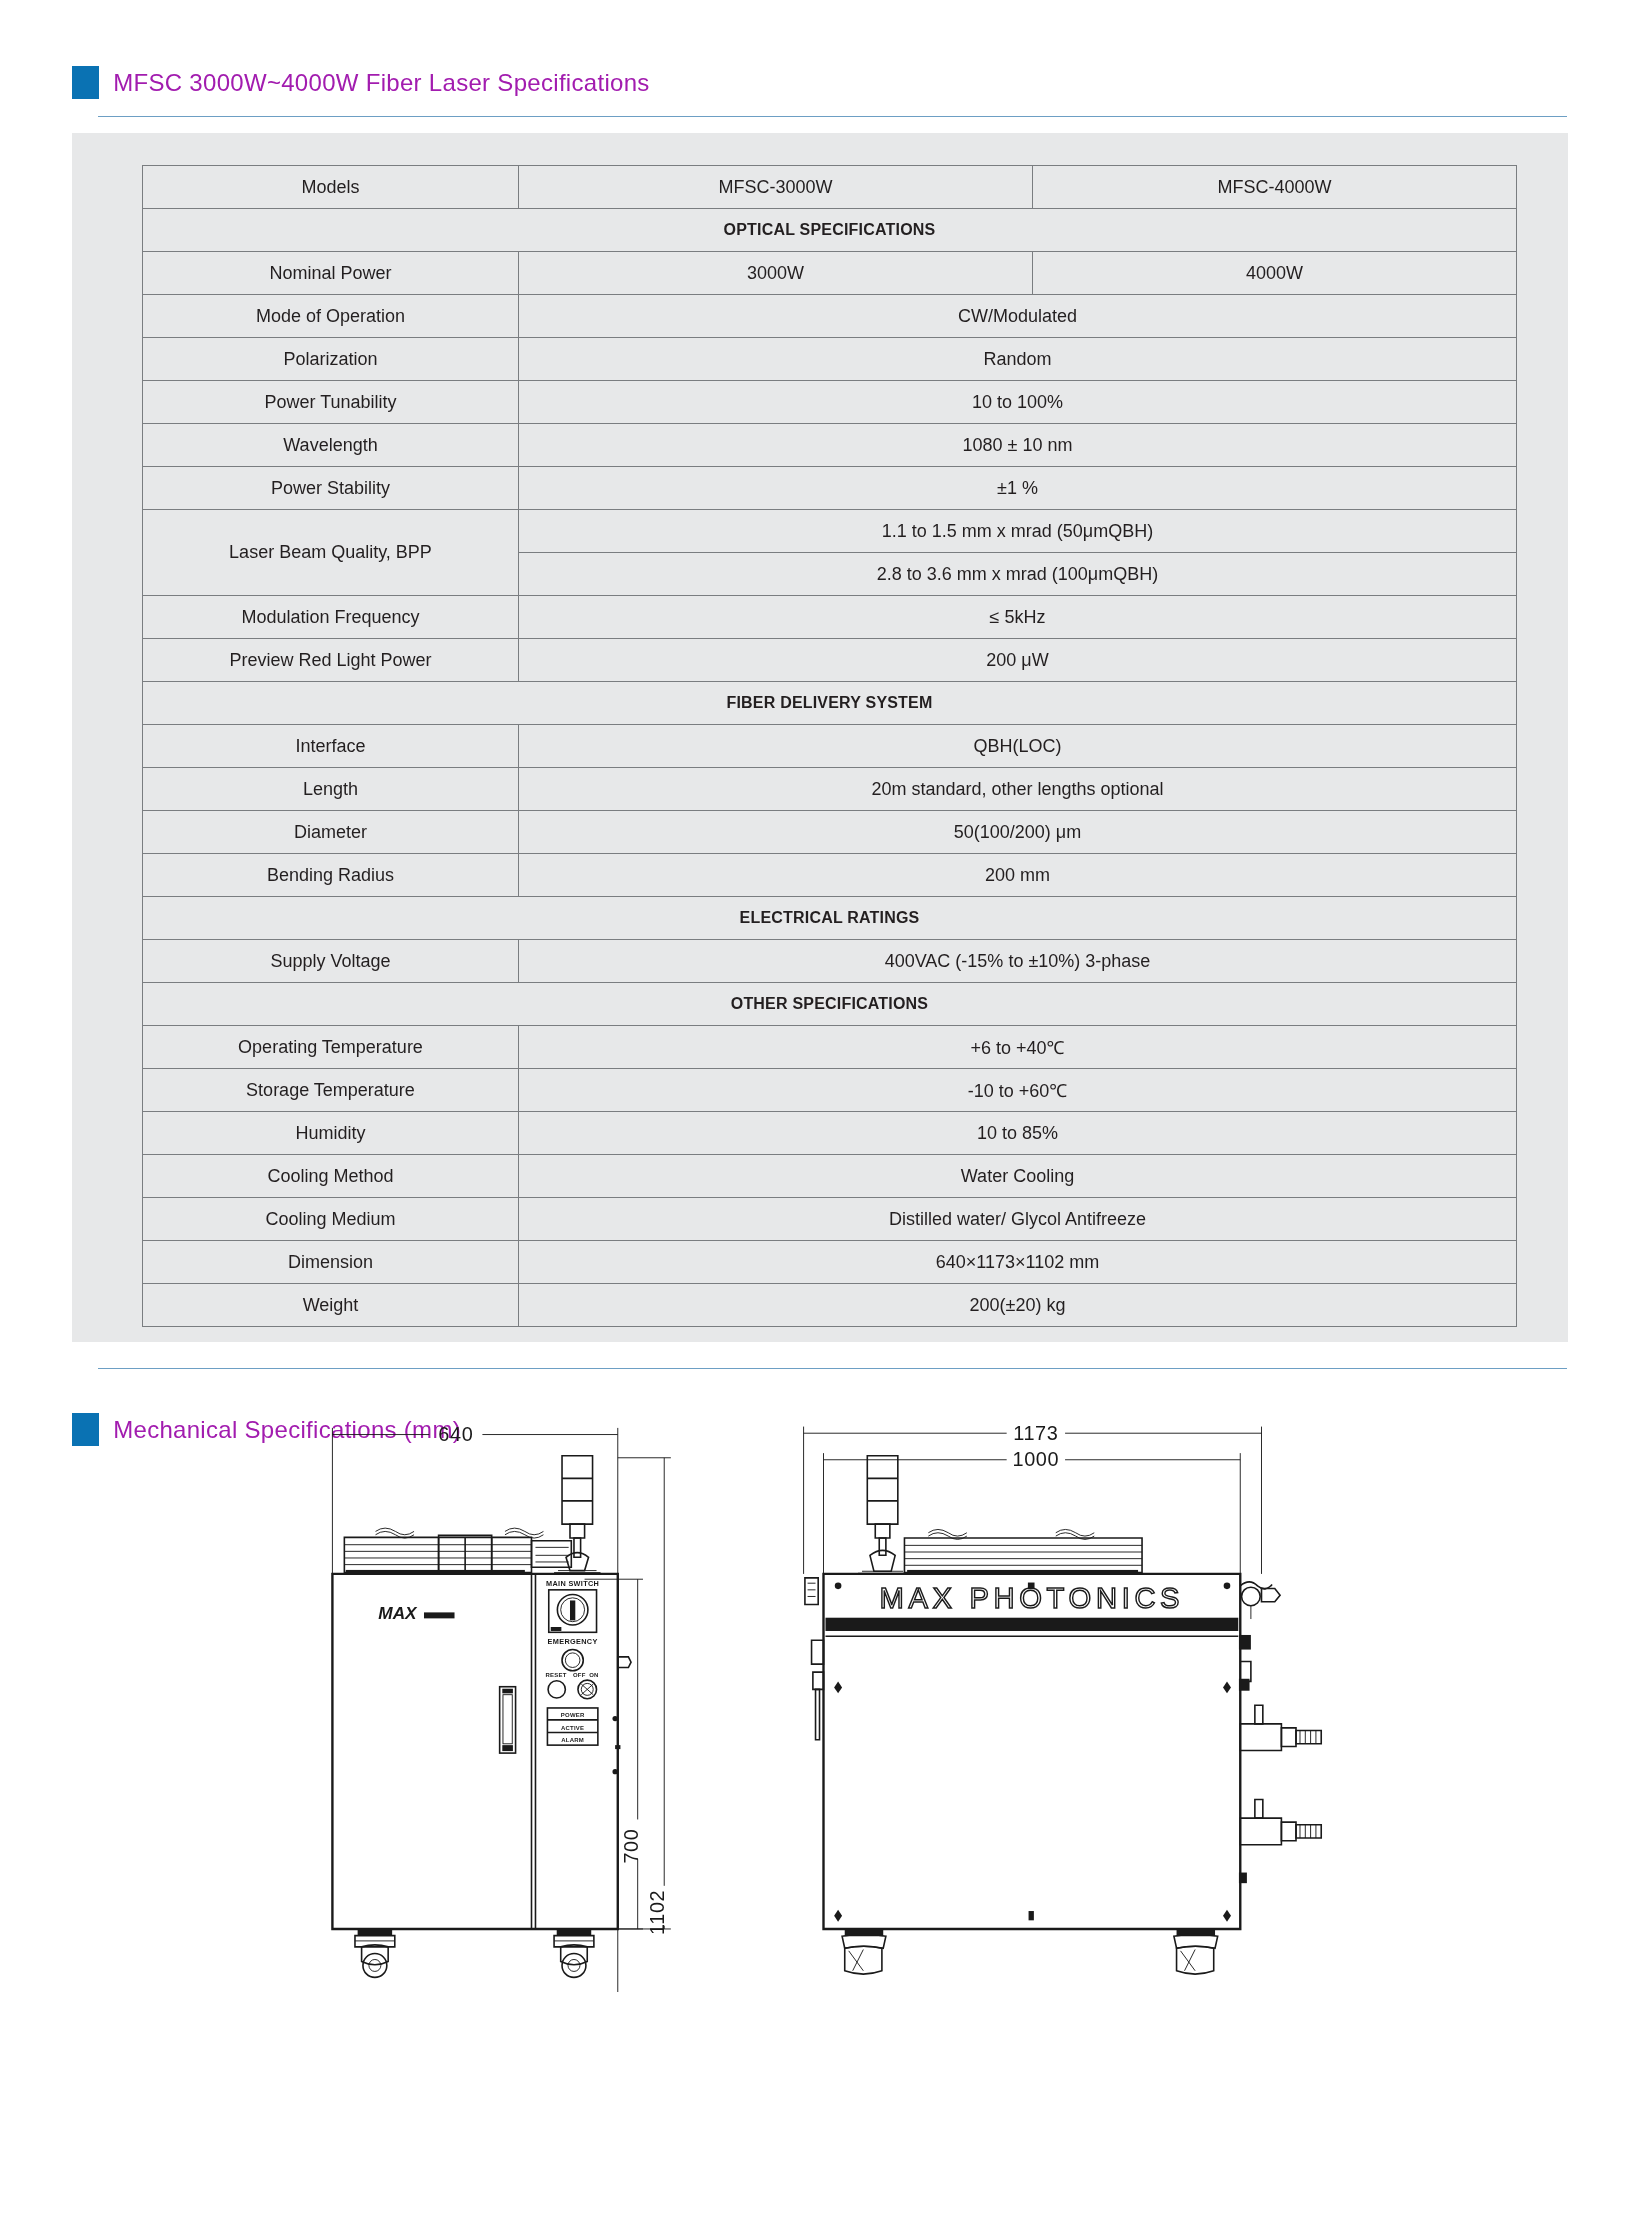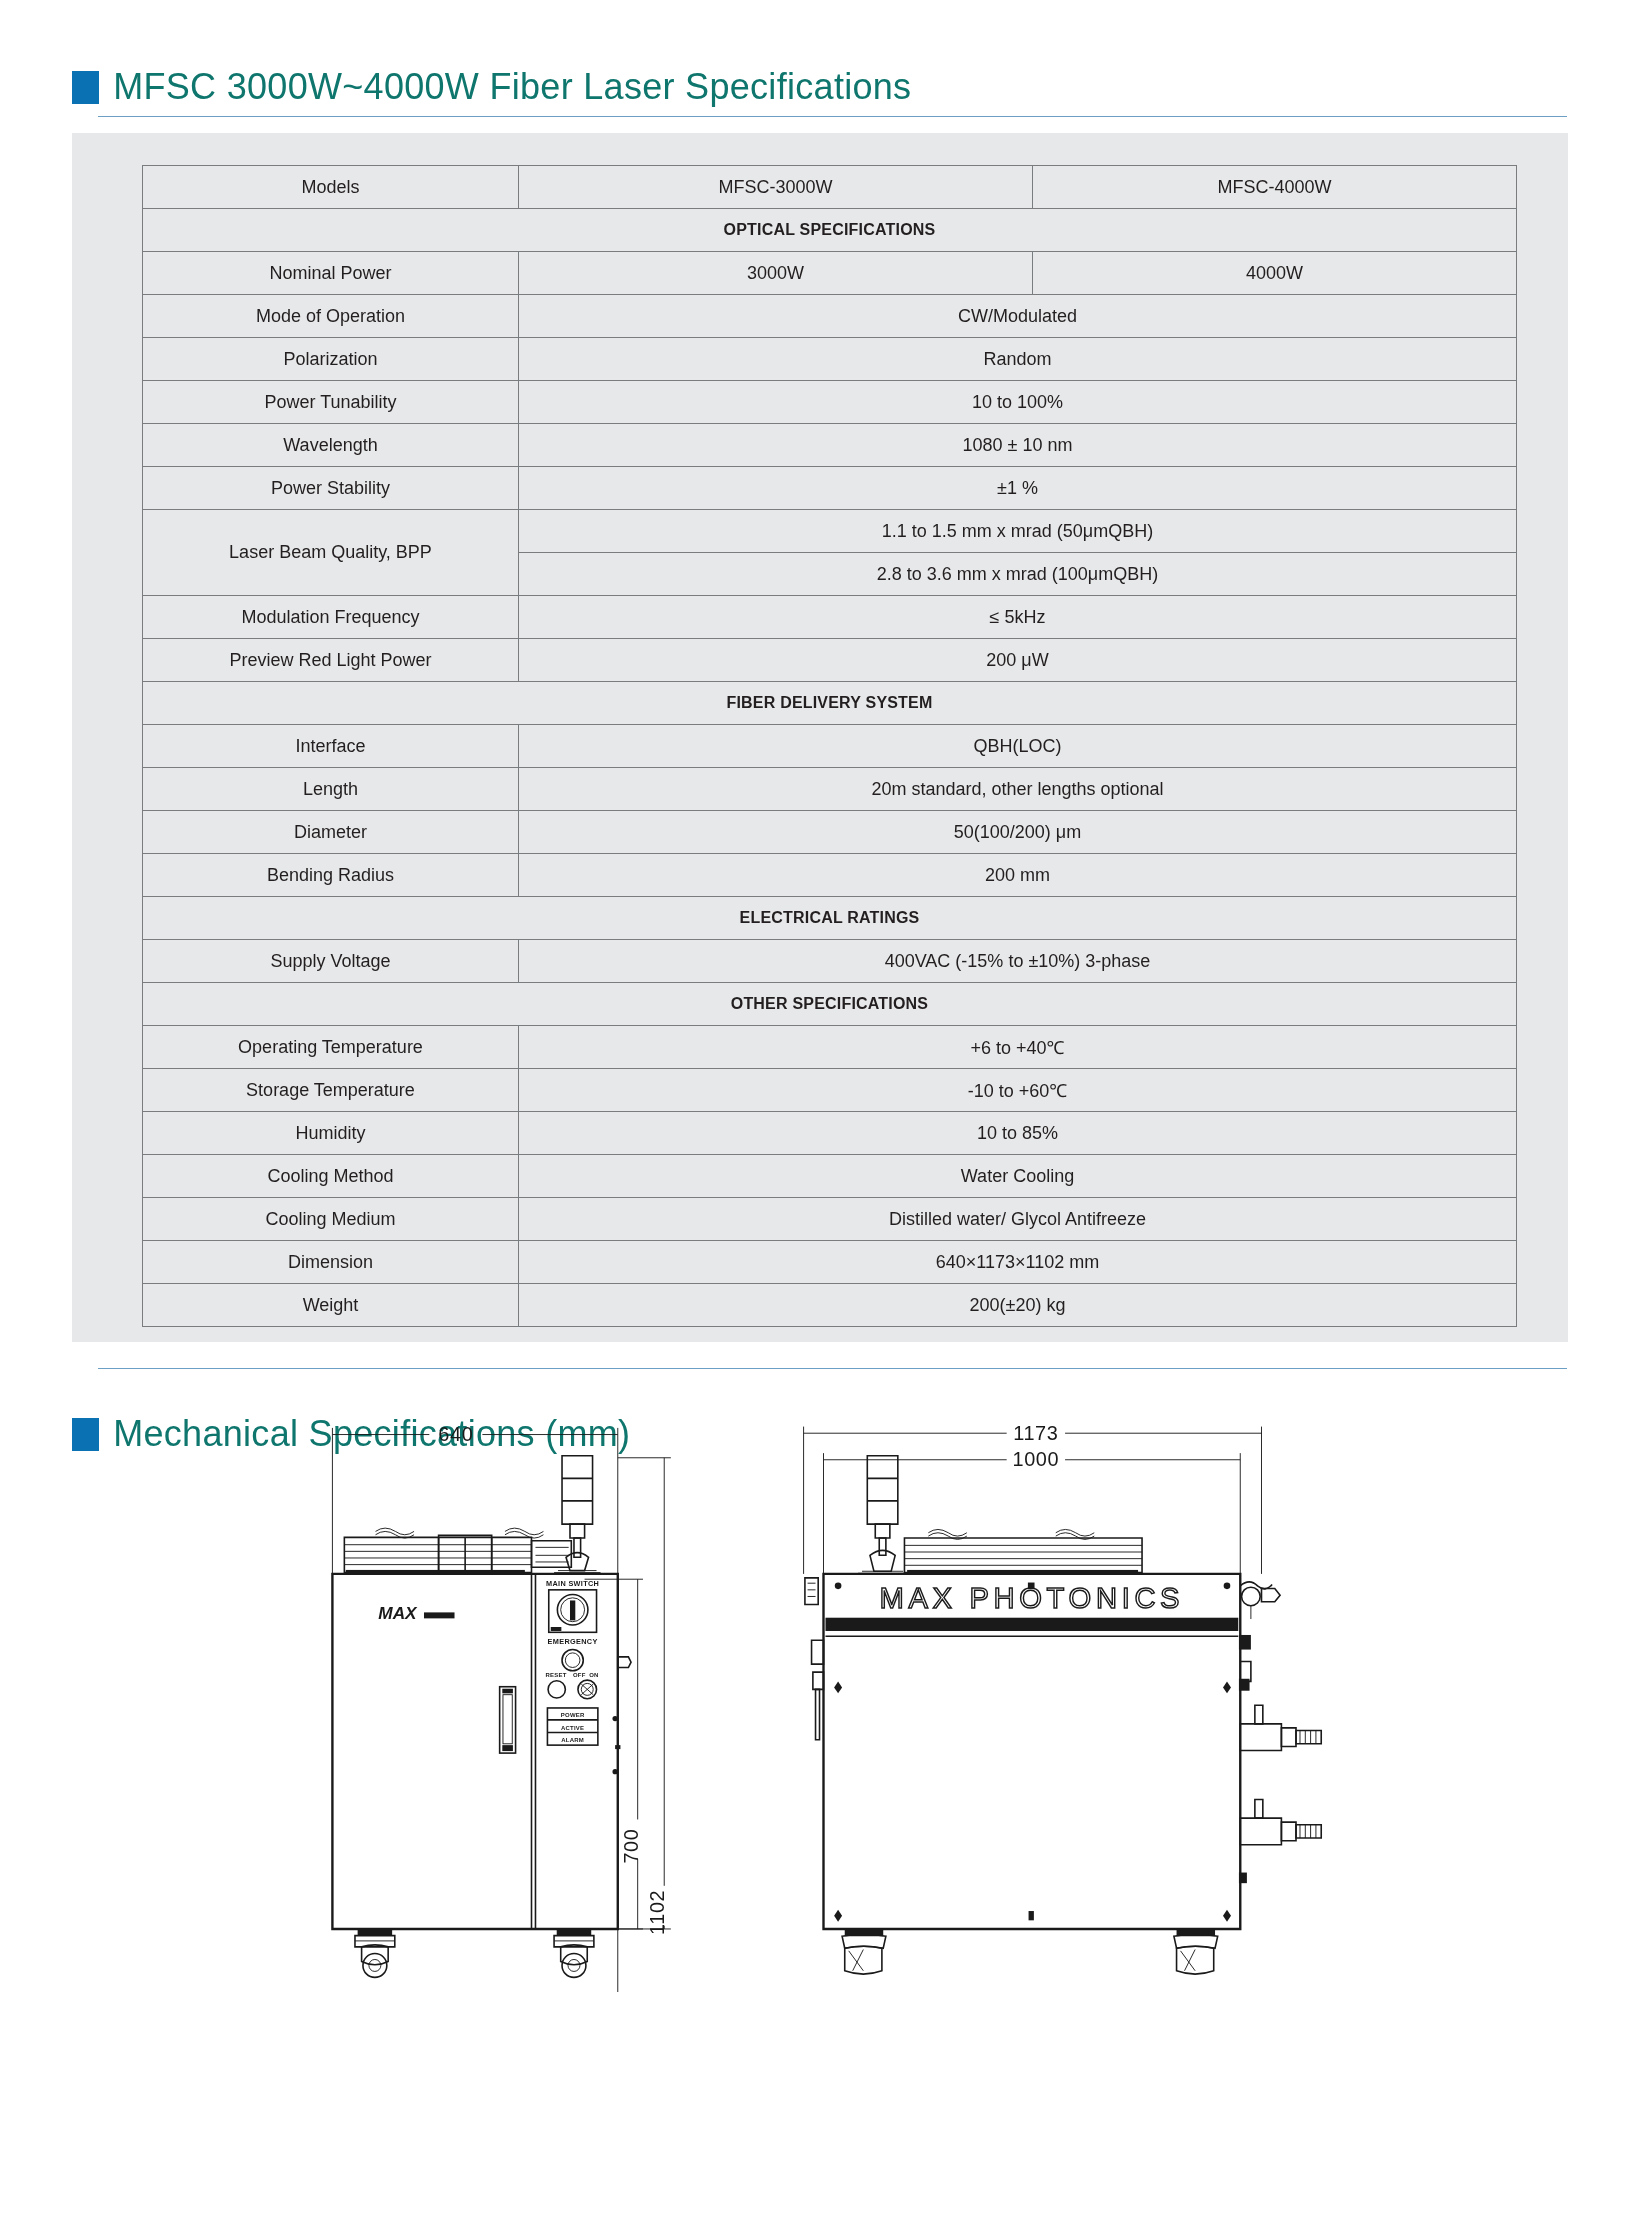--- a/index.html
+++ b/index.html
@@ -13,21 +13,21 @@
   }
 
   
   .section-head { position:absolute; left:72px; }
   .head-square {
     display:inline-block; width:26.6px; height:33px;
     background:#0a72b3; vertical-align:middle;
   }
   .head-title {
     display:inline-block; vertical-align:middle;
-    color:#0f766e; font-size:36px; letter-spacing:0.3px;
+    color:#a21caf; font-size:24px; letter-spacing:0.3px;
     margin-left:14.6px; white-space:nowrap;
     font-family:"Liberation Sans", sans-serif;
   }
   .head-rule {
     position:absolute; height:1.3px; background:#6d9fc4;
   }
 
   
   .gray-panel {
     position:absolute; left:72px; top:133px;

